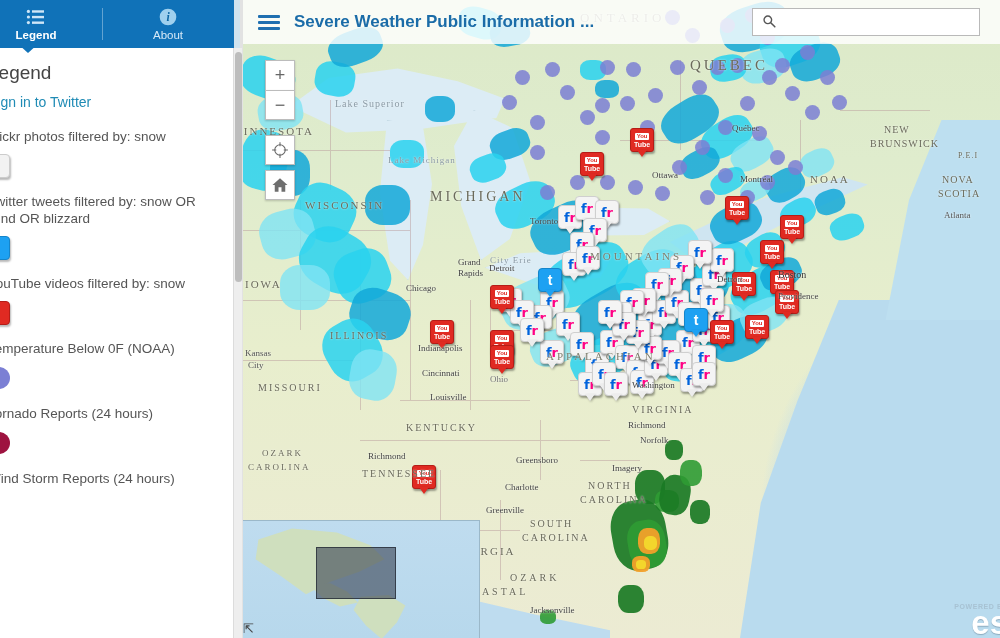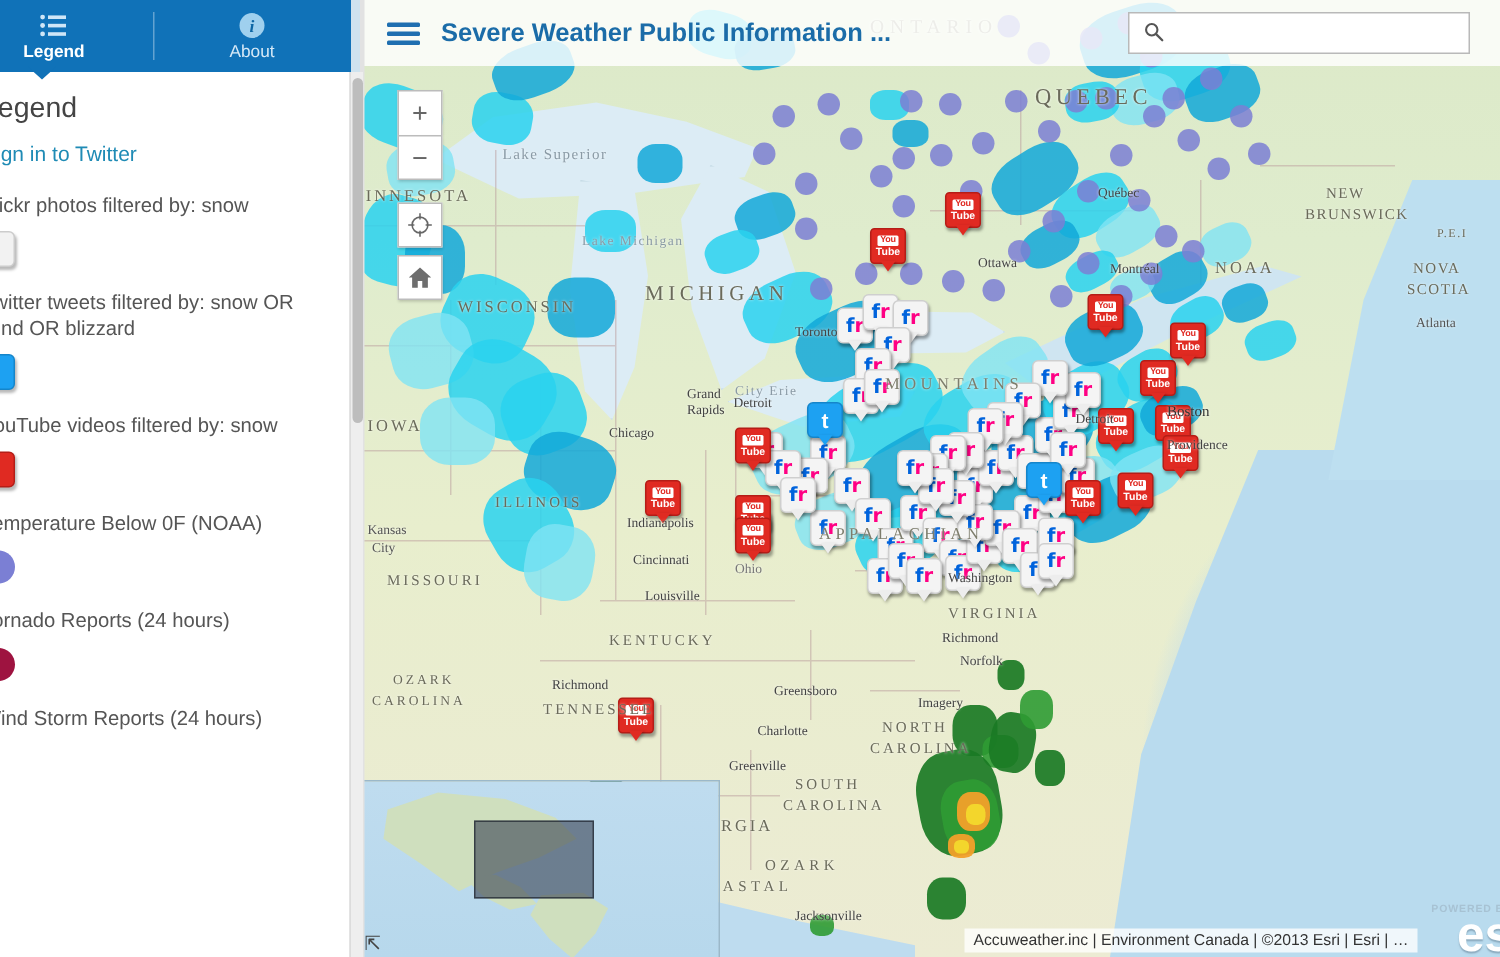--- a/index.html
+++ b/index.html
@@ -976,21 +976,20 @@
       <div class="ov-continent" style="left:10px;top:6px;width:140px;height:70px;background:#cfdfbe;
                   clip-path:polygon(6% 18%,30% 2%,62% 8%,86% 26%,96% 46%,78% 64%,58% 78%,40% 96%,22% 70%,4% 46%);"></div>
       <div class="ov-continent" style="left:108px;top:74px;width:70px;height:44px;background:#cfdfbe;
                   clip-path:polygon(18% 4%,58% 0%,82% 24%,70% 62%,48% 100%,26% 70%,8% 34%);"></div>
       <div class="ov-continent" style="left:70px;top:62px;width:50px;height:28px;background:#cfdfbe;
                   clip-path:polygon(0% 10%,40% 0%,74% 30%,96% 70%,60% 84%,26% 54%);"></div>
       <div class="ov-rect"></div>
       <div class="ov-toggle">⇱</div>
     </div>
 
-    <div class="attribution">Accuweather.inc | Environment Canada | ©2013 Esri | Esri | …</div>
     <div class="esri-logo">
       <div class="pw">POWERED BY</div>
       <div class="es">es</div>
     </div>
   </div>
 
   <div class="title-bar">
     <div class="hamburger">
       <span></span>
       <span></span>

